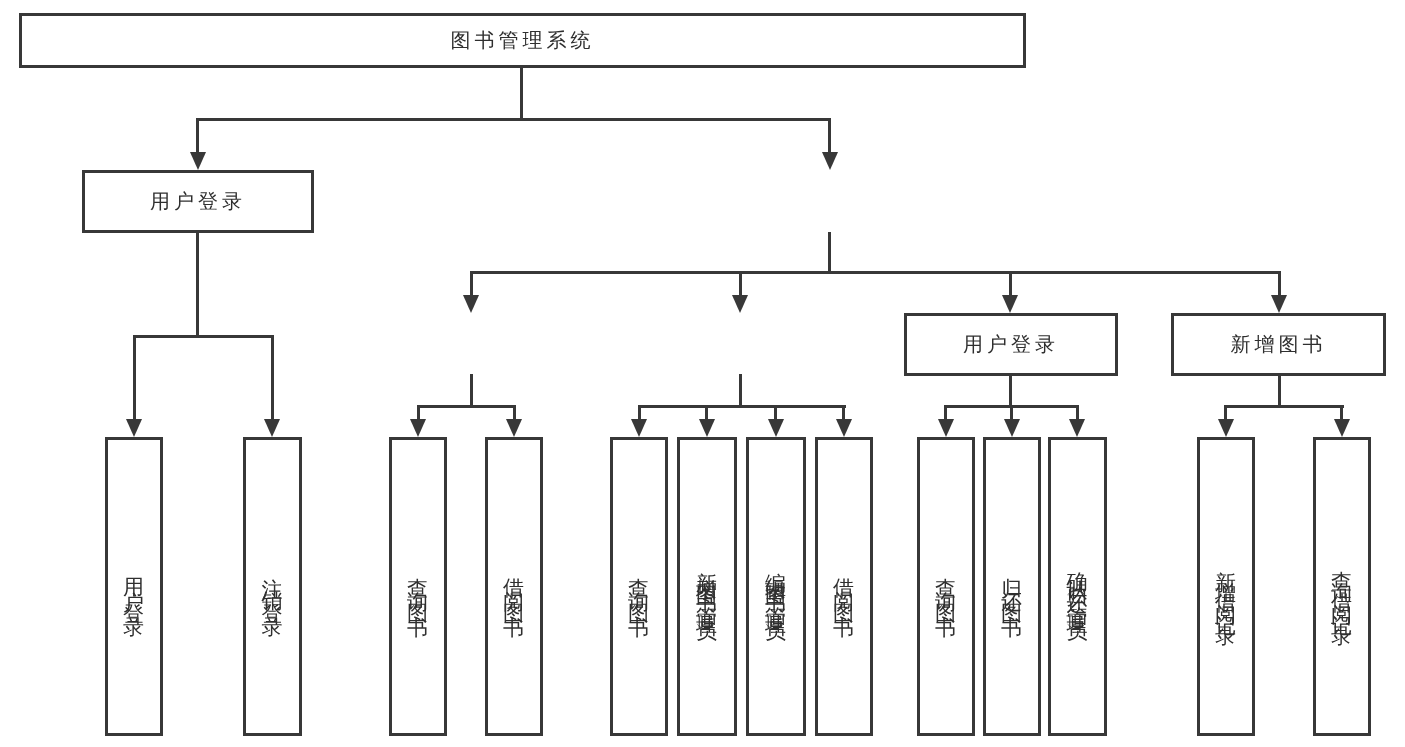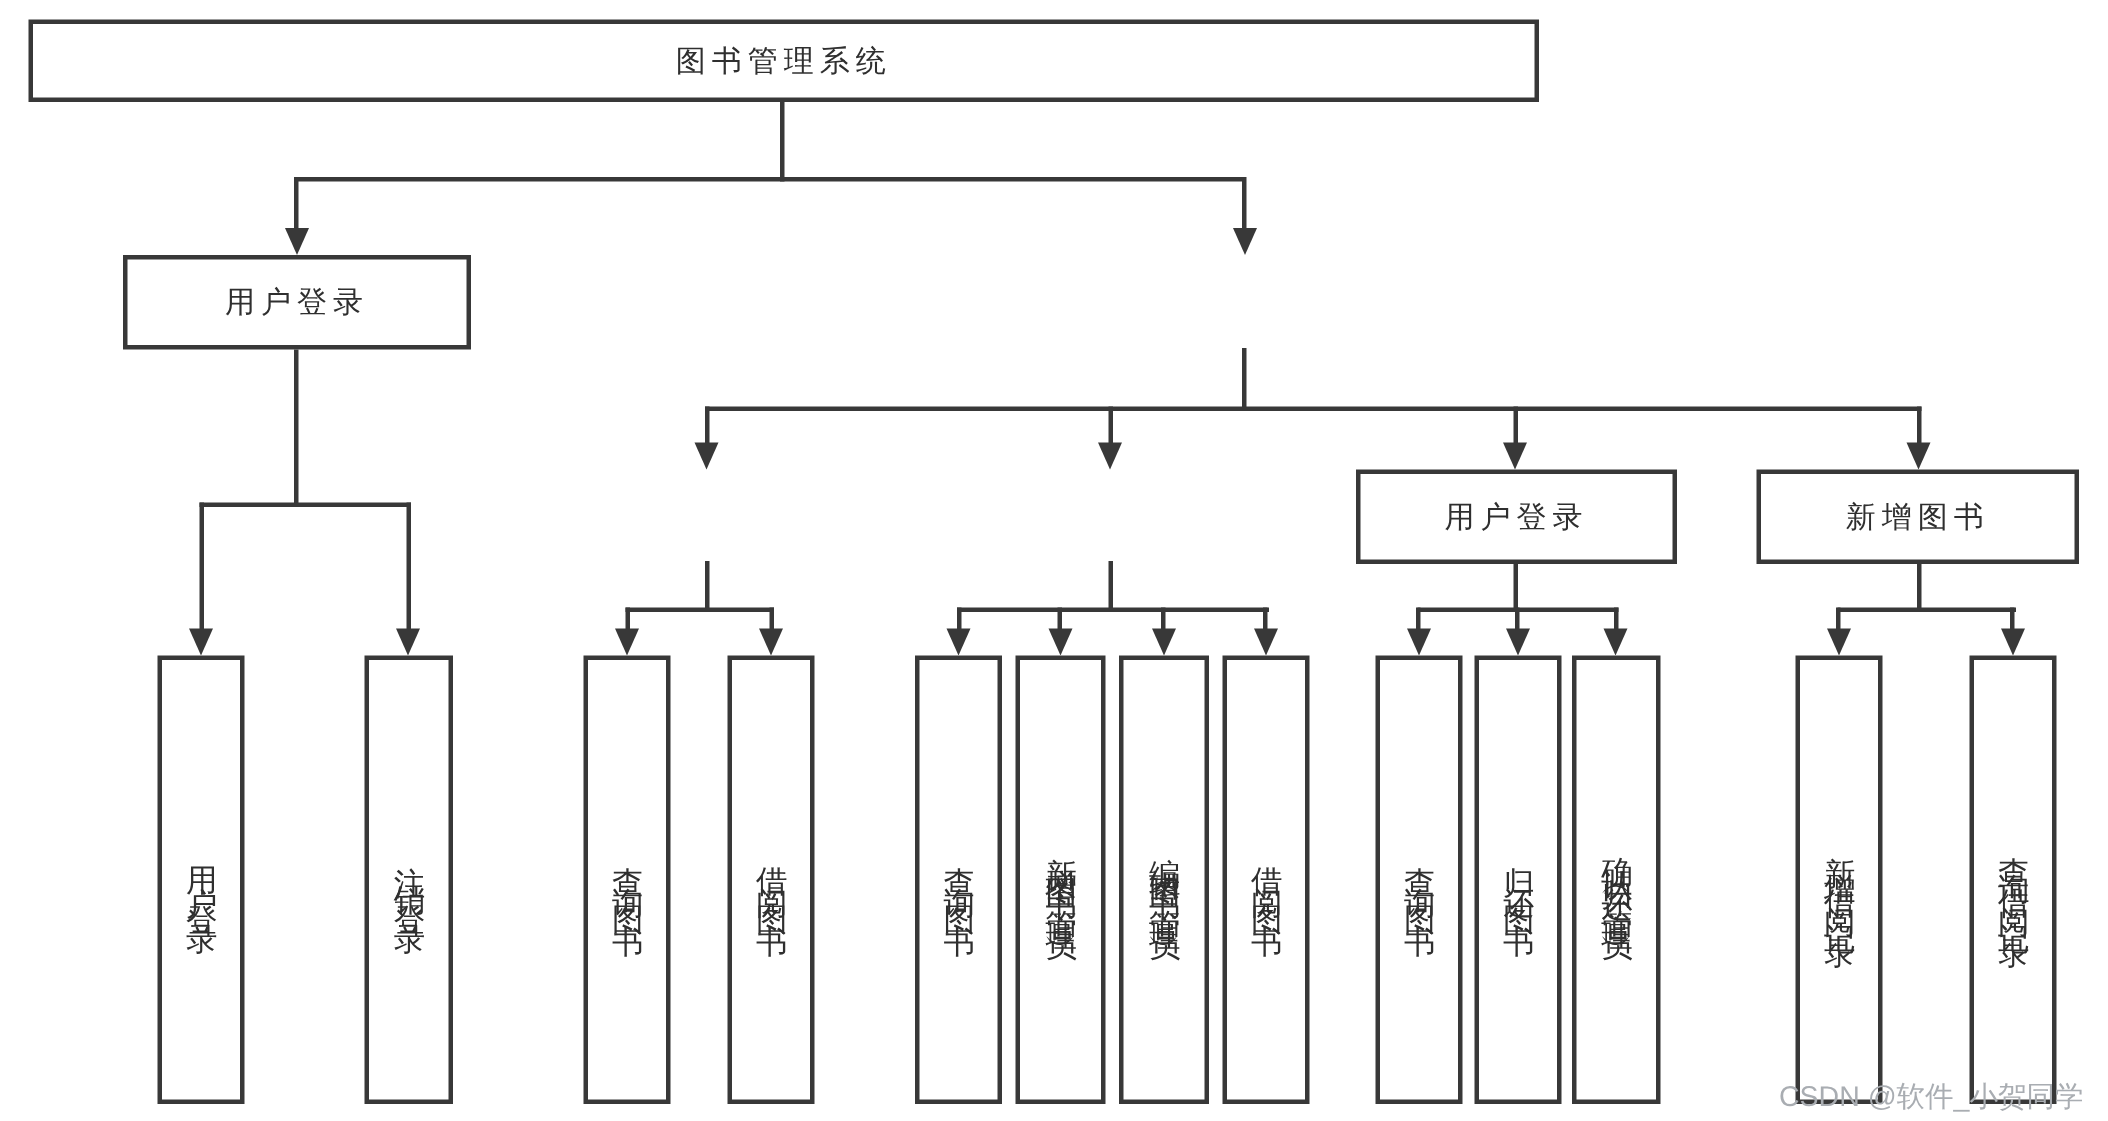--- a/index.html
+++ b/index.html
@@ -176,15 +176,14 @@
     <span>确认归还（管理员）</span>
   </div>
 
   <div class="box vbox ls6" style="left:1197px; top:437px; width:58px; height:299px;">
     <span>新增借阅记录</span>
   </div>
   <div class="box vbox ls6" style="left:1313px; top:437px; width:58px; height:299px;">
     <span>查询借阅记录</span>
   </div>
 
-  <div class="watermark" style="left:1186px; top:718px;">CSDN @软件_小贺同学</div>
 
 </div>
 
 </body></html>

